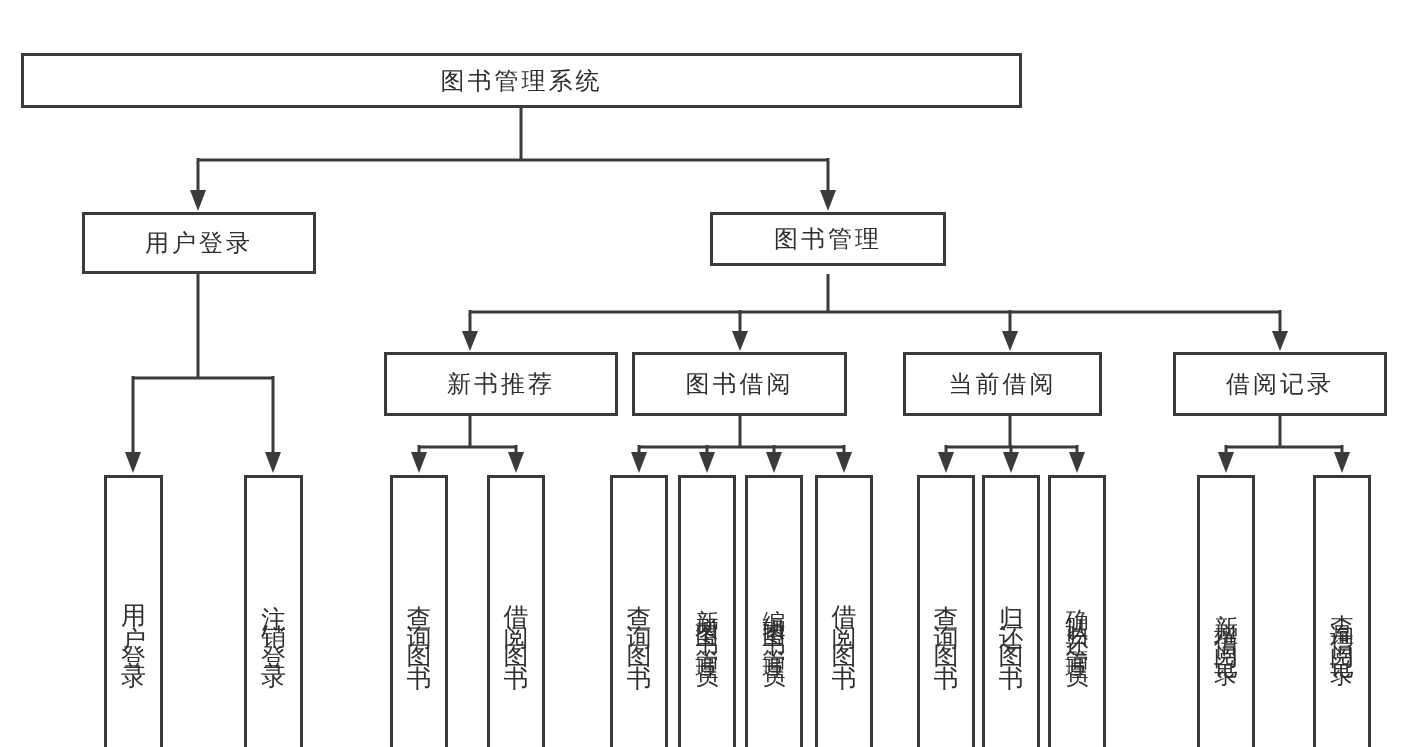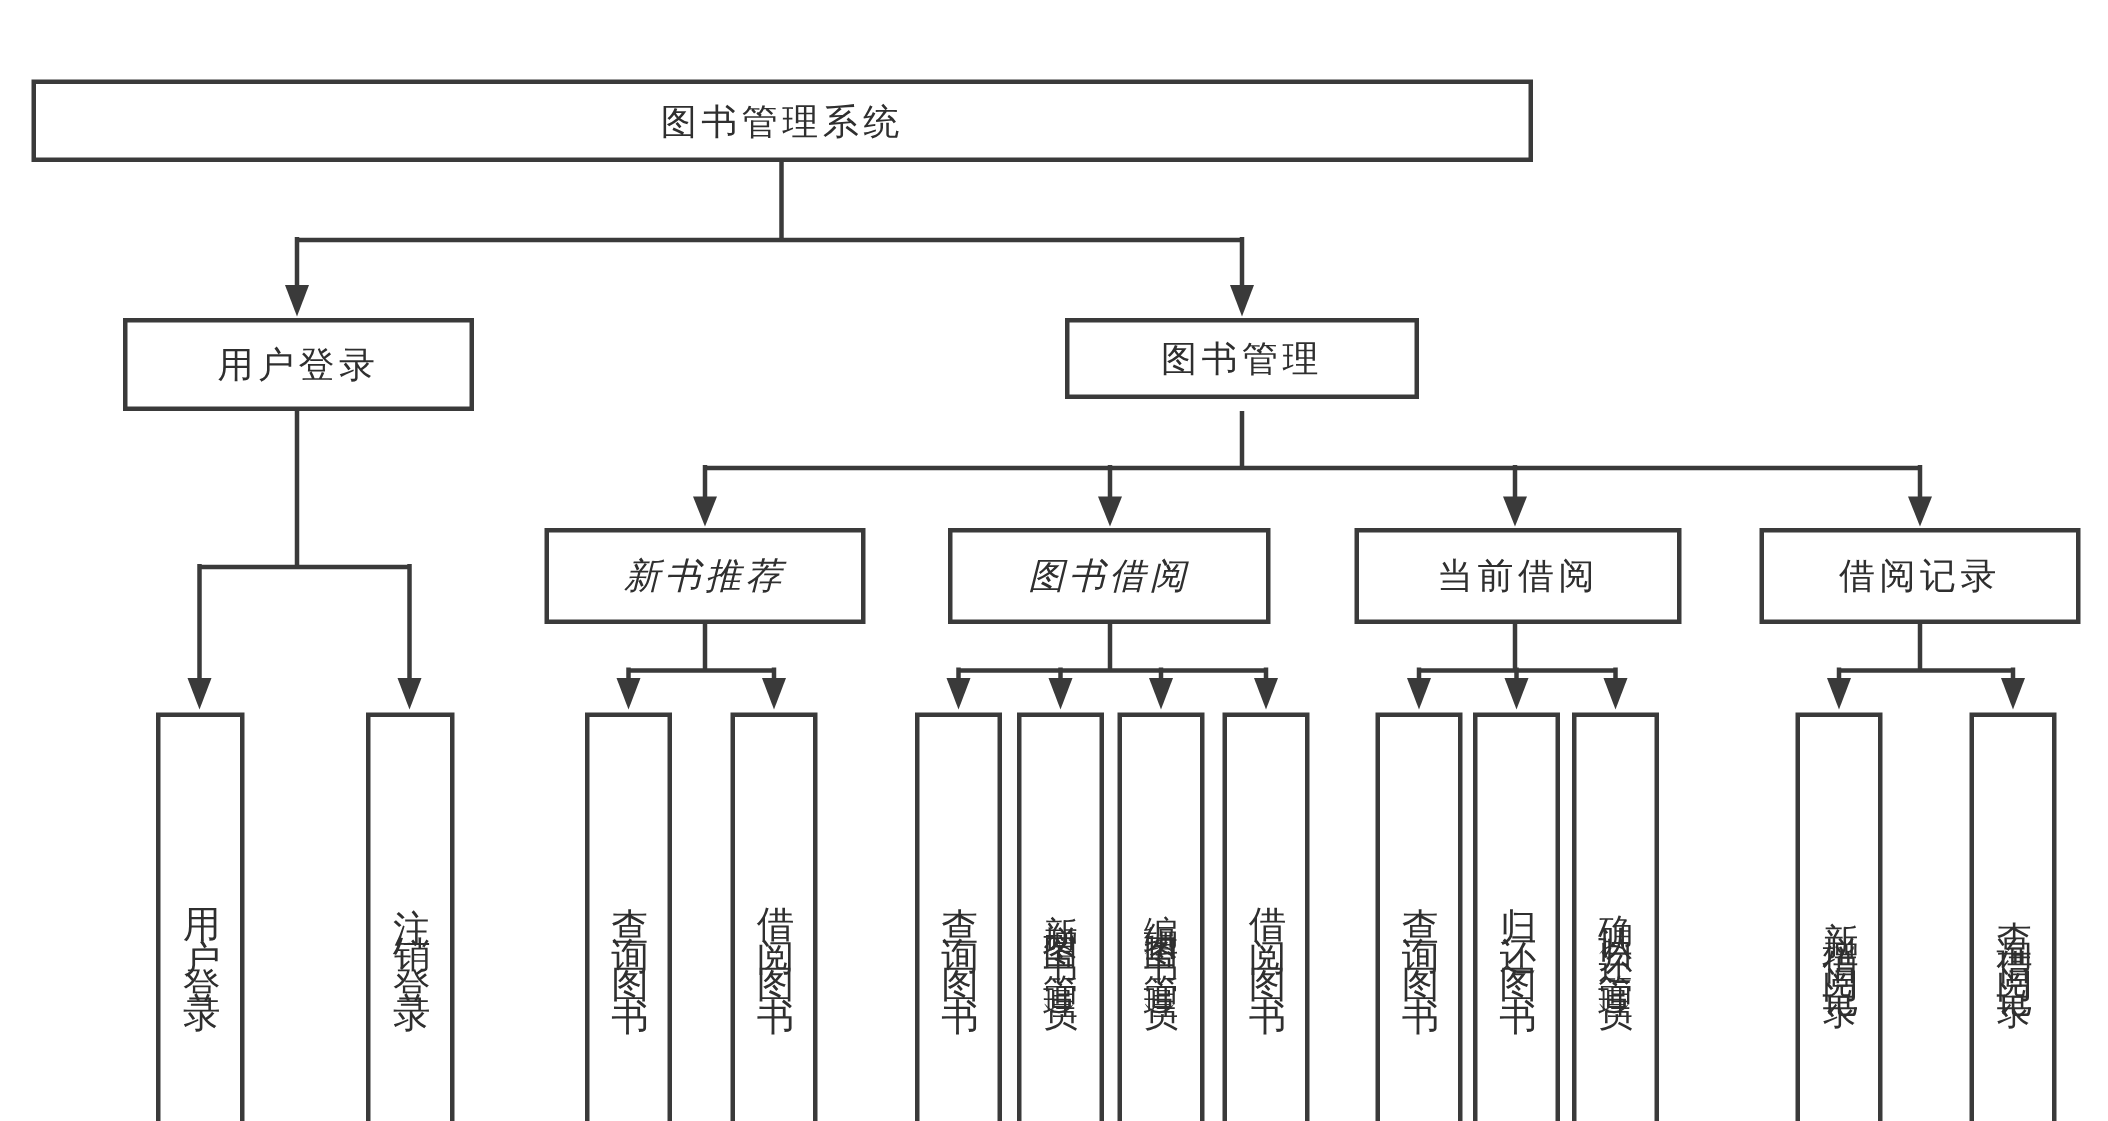--- a/index.html
+++ b/index.html
@@ -96,27 +96,27 @@
     <span>图书管理系统</span>
   </div>
 
   <div class="node hnode" style="left:82px;top:172px;width:234px;height:62px;">
     <span>用户登录</span>
   </div>
   <div class="node hnode" style="left:710px;top:172px;width:236px;height:54px;">
     <span>图书管理</span>
   </div>
 
-  <div class="node hnode" style="left:363px;top:312px;width:214px;height:64px;font-style:italic;">
+  <div class="node hnode" style="left:384px;top:312px;width:234px;height:64px;">
     <span>新书推荐</span>
   </div>
-  <div class="node hnode" style="left:632px;top:312px;width:215px;height:64px;font-style:italic;">
+  <div class="node hnode" style="left:632px;top:312px;width:215px;height:64px;">
     <span>图书借阅</span>
   </div>
-  <div class="node hnode" style="left:903px;top:312px;width:218px;height:64px;font-family:Liberation Serif, serif;">
+  <div class="node hnode" style="left:903px;top:312px;width:199px;height:64px;font-family:Liberation Serif, serif;">
     <span>当前借阅</span>
   </div>
   <div class="node hnode" style="left:1173px;top:312px;width:214px;height:64px;">
     <span>借阅记录</span>
   </div>
 
   <div class="node vnode" style="left:104px;top:435px;width:59px;height:300px;">
     <span class="vtext">用户登录</span>
   </div>
   <div class="node vnode" style="left:244px;top:435px;width:59px;height:300px;">

